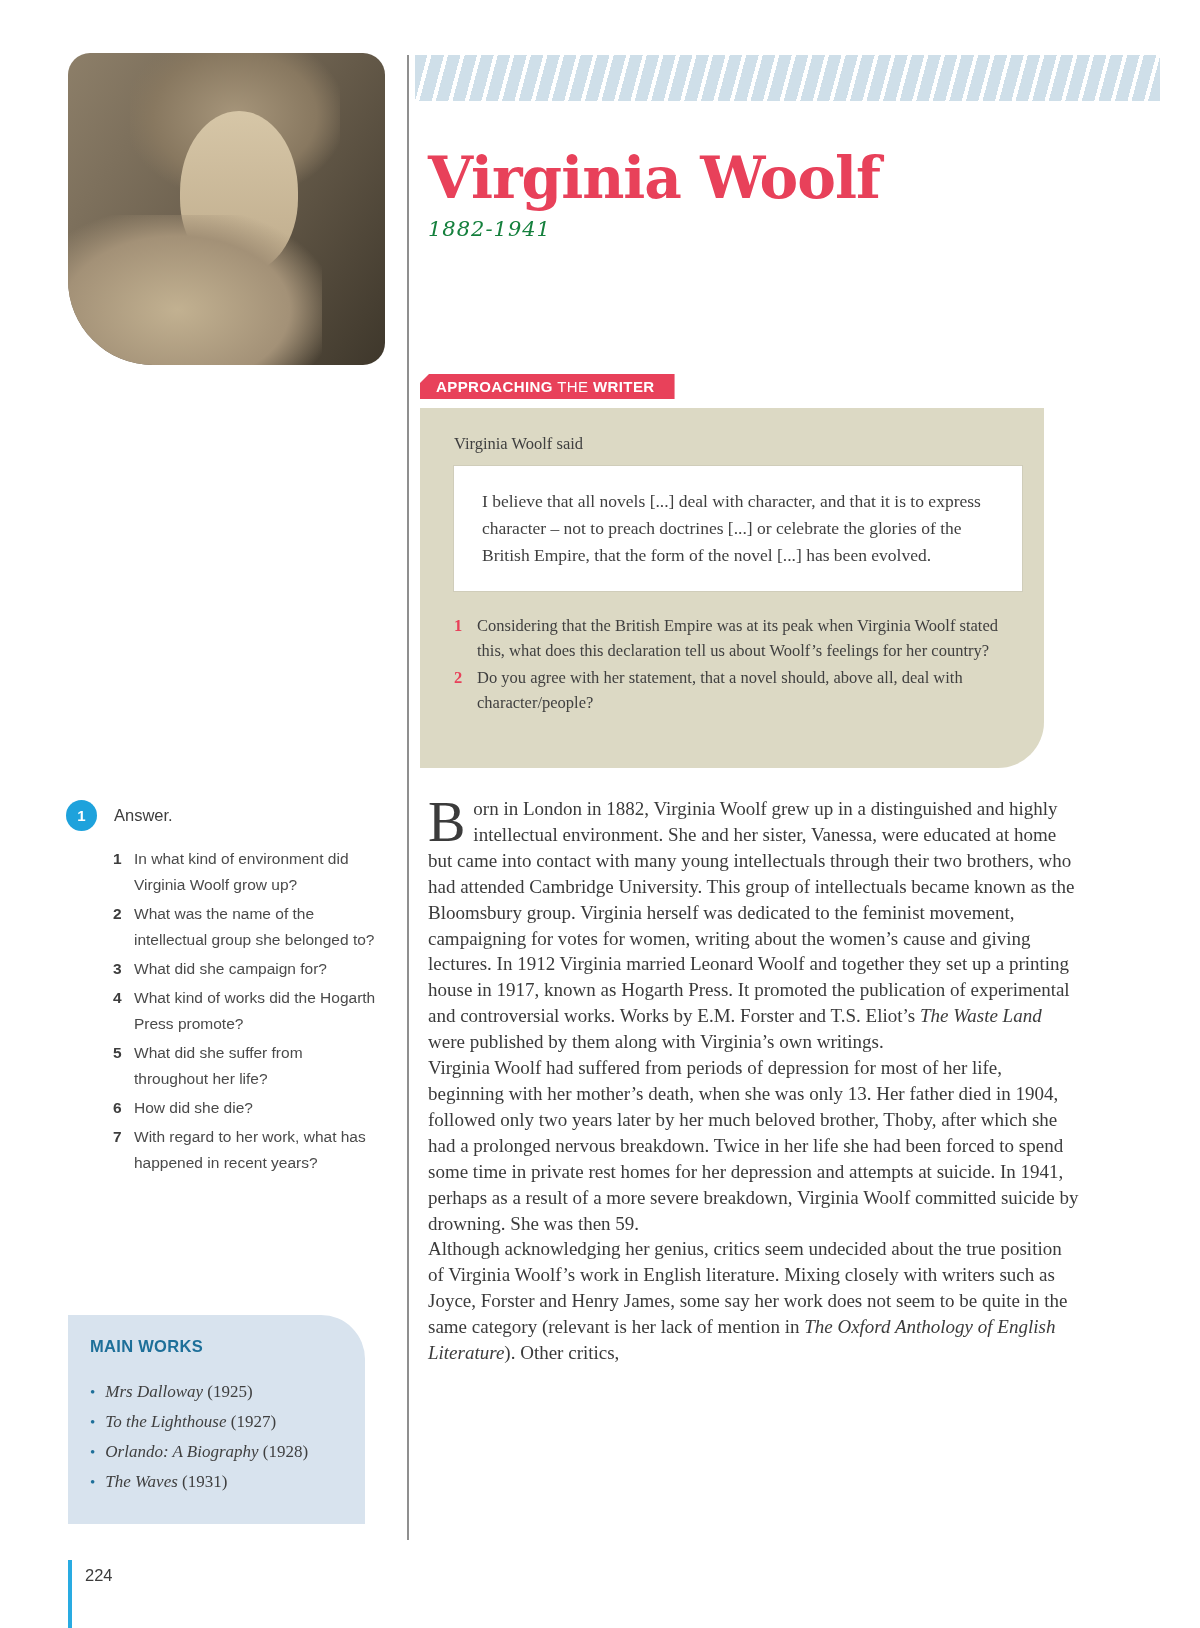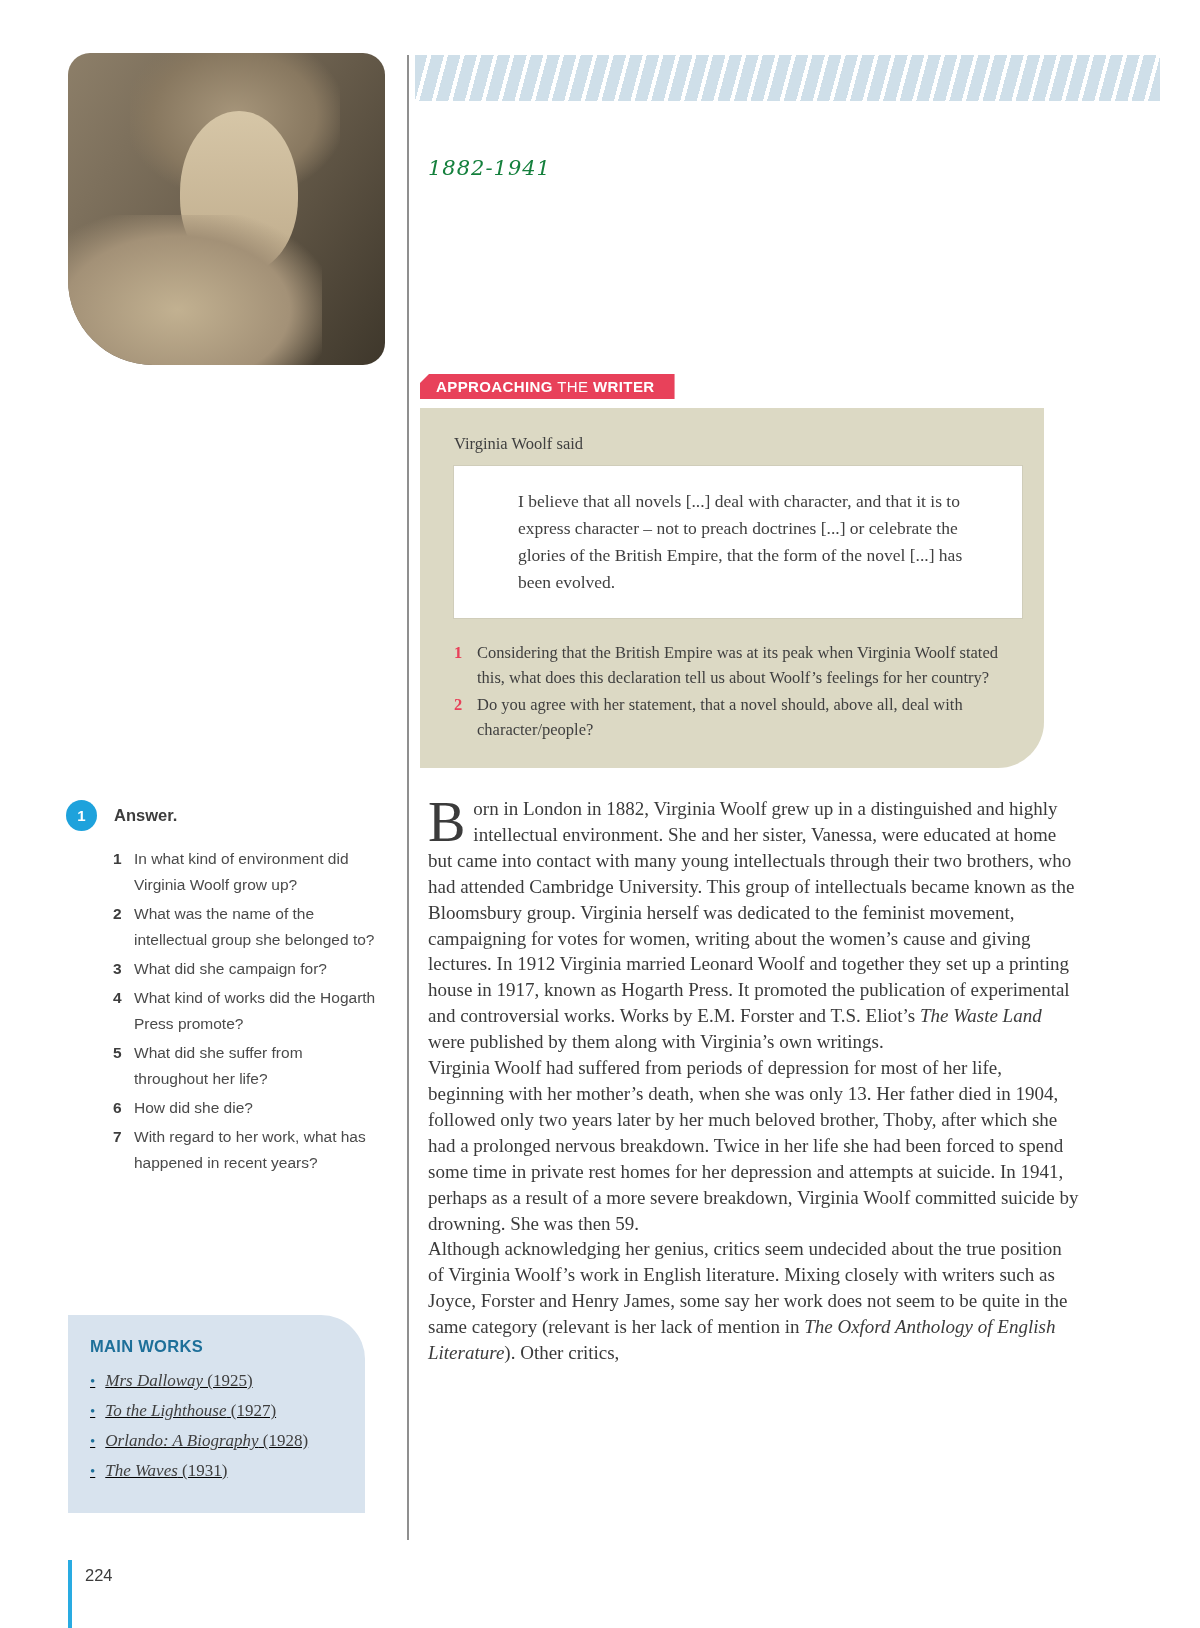--- a/index.html
+++ b/index.html
@@ -55,46 +55,46 @@
 
   .approach-box {
     position:absolute; left:420px; top:408px; width:624px; height:360px;
     background:#dcd9c4; border-radius:0 0 46px 0; padding:26px 22px 0 34px;
   }
   .quote-intro { font-size:16.5px; color:#3f3f3f; }
   .quote-box {
     margin-top:12px; background:#ffffff; padding:22px 28px;
     box-shadow:0 0 0 1px rgba(0,0,0,.05);
   }
-  .quote-text { font-size:17.5px; line-height:27px; color:#3f3f3f;margin-left:36px; }
+  .quote-text { font-size:17.5px; line-height:27px; color:#3f3f3f; }
   .approach-questions { margin-top:22px; }
   .q-row { display:flex; margin-bottom:2px; }
   .q-num { flex:0 0 23px; color:#e8415a; font-weight:bold; font-size:16.5px; line-height:25px; }
   .q-text { flex:1; font-size:16.5px; line-height:25px; color:#3f3f3f; }
 
   
   .answer-block { position:absolute; left:66px; top:800px; width:314px; font-family:"Liberation Sans", sans-serif; }
   .answer-head { display:flex; align-items:center; }
   .badge {
     width:31px; height:31px; border-radius:50%; background:#1ea2dc; color:#fff;
     display:flex; align-items:center; justify-content:center; font-size:15px; font-weight:bold;
   }
-  .answer-title { margin-left:17px; font-size:16.5px; font-weight:bold; color:#3d3d3d; }
+  .answer-title { margin-left:17px; font-size:16.5px; font-weight:normal; color:#3d3d3d; }
   .answer-list { margin-top:15px; padding-left:47px; }
   .a-row { display:flex; margin-bottom:3px; }
   .a-num { flex:0 0 21px; font-weight:bold; font-size:15.5px; line-height:26px; color:#3d3d3d; }
   .a-text { flex:1; font-size:15.5px; line-height:26px; color:#4a4a4a; }
 
   
   .main-works {
     position:absolute; left:68px; top:1315px; width:297px;
     background:#d8e3ee; border-radius:0 44px 0 0; padding:22px 18px 27px 22px;
   }
   .works-title { font-family:"Liberation Sans", sans-serif; font-weight:bold; font-size:16.5px; color:#1d6f99; letter-spacing:.3px; }
-  .works-list { margin-top:10px;text-decoration:underline; }
+  .works-list { margin-top:21px; }
   .w-row { font-size:17px; line-height:30px; color:#3f3f3f; }
   .w-bullet { color:#1d6f99; margin-right:10px; font-size:15px; }
   .w-title { font-style:italic; }
 
   
   .body-text { position:absolute; left:428px; top:796px; width:654px; }
   .body-p { font-size:19px; line-height:25.9px; color:#3b3b3b; text-align:left; }
   .dropcap {
     float:left; font-size:56px; line-height:44px; padding:4px 8px 0 0; color:#3b3b3b;
     font-family:"Liberation Serif", serif;
@@ -113,20 +113,21 @@
 
   <div class="photo">
     <div class="ph-hair"></div>
     <div class="ph-face"></div>
     <div class="ph-fur"></div>
   </div>
 
   <div class="divider"></div>
 
   <div class="title-block">
+    <div class="page-title">Virginia Woolf</div>
     <div class="dates">1882-1941</div>
   </div>
 
   <div class="approach-banner">
     <span class="b">APPROACHING</span>
       <span class="sp"> THE </span>
       <span class="b">WRITER</span>
   </div>
 
   <div class="approach-box">

